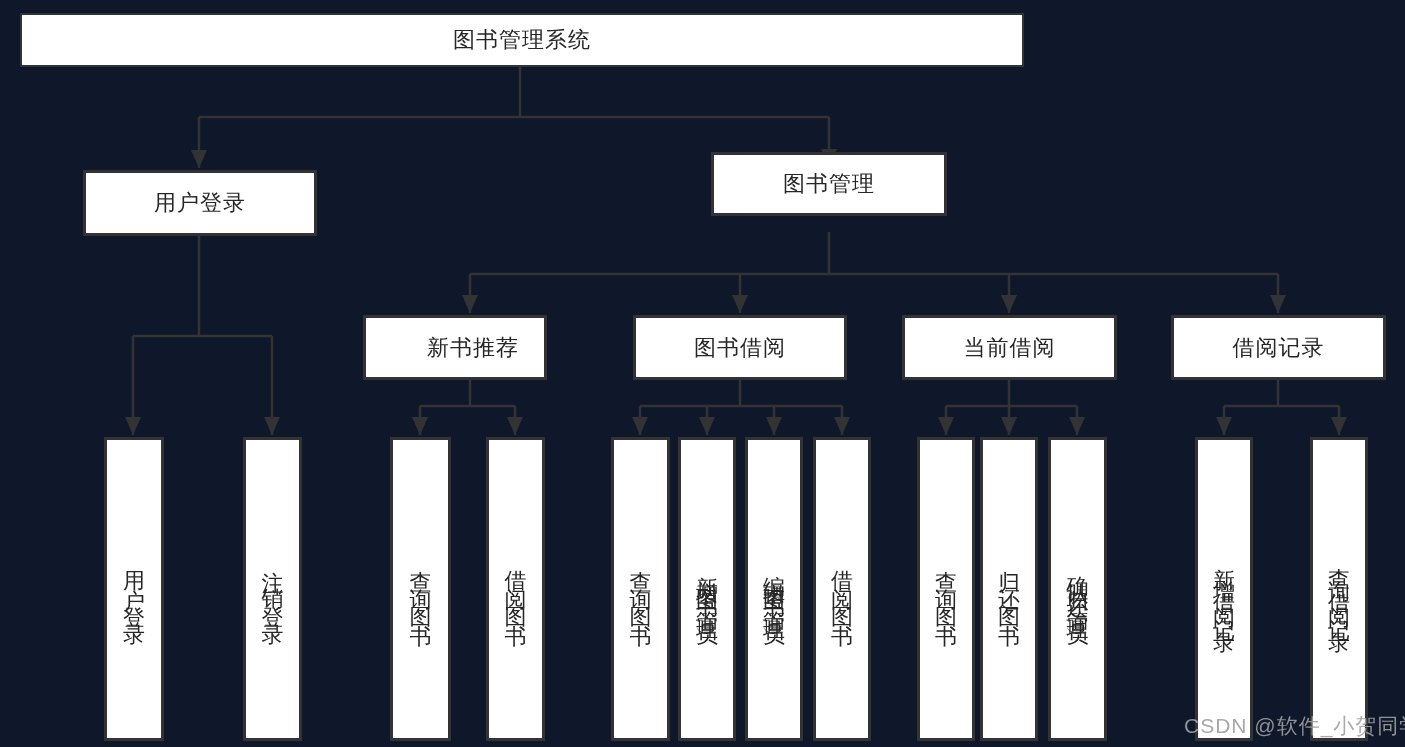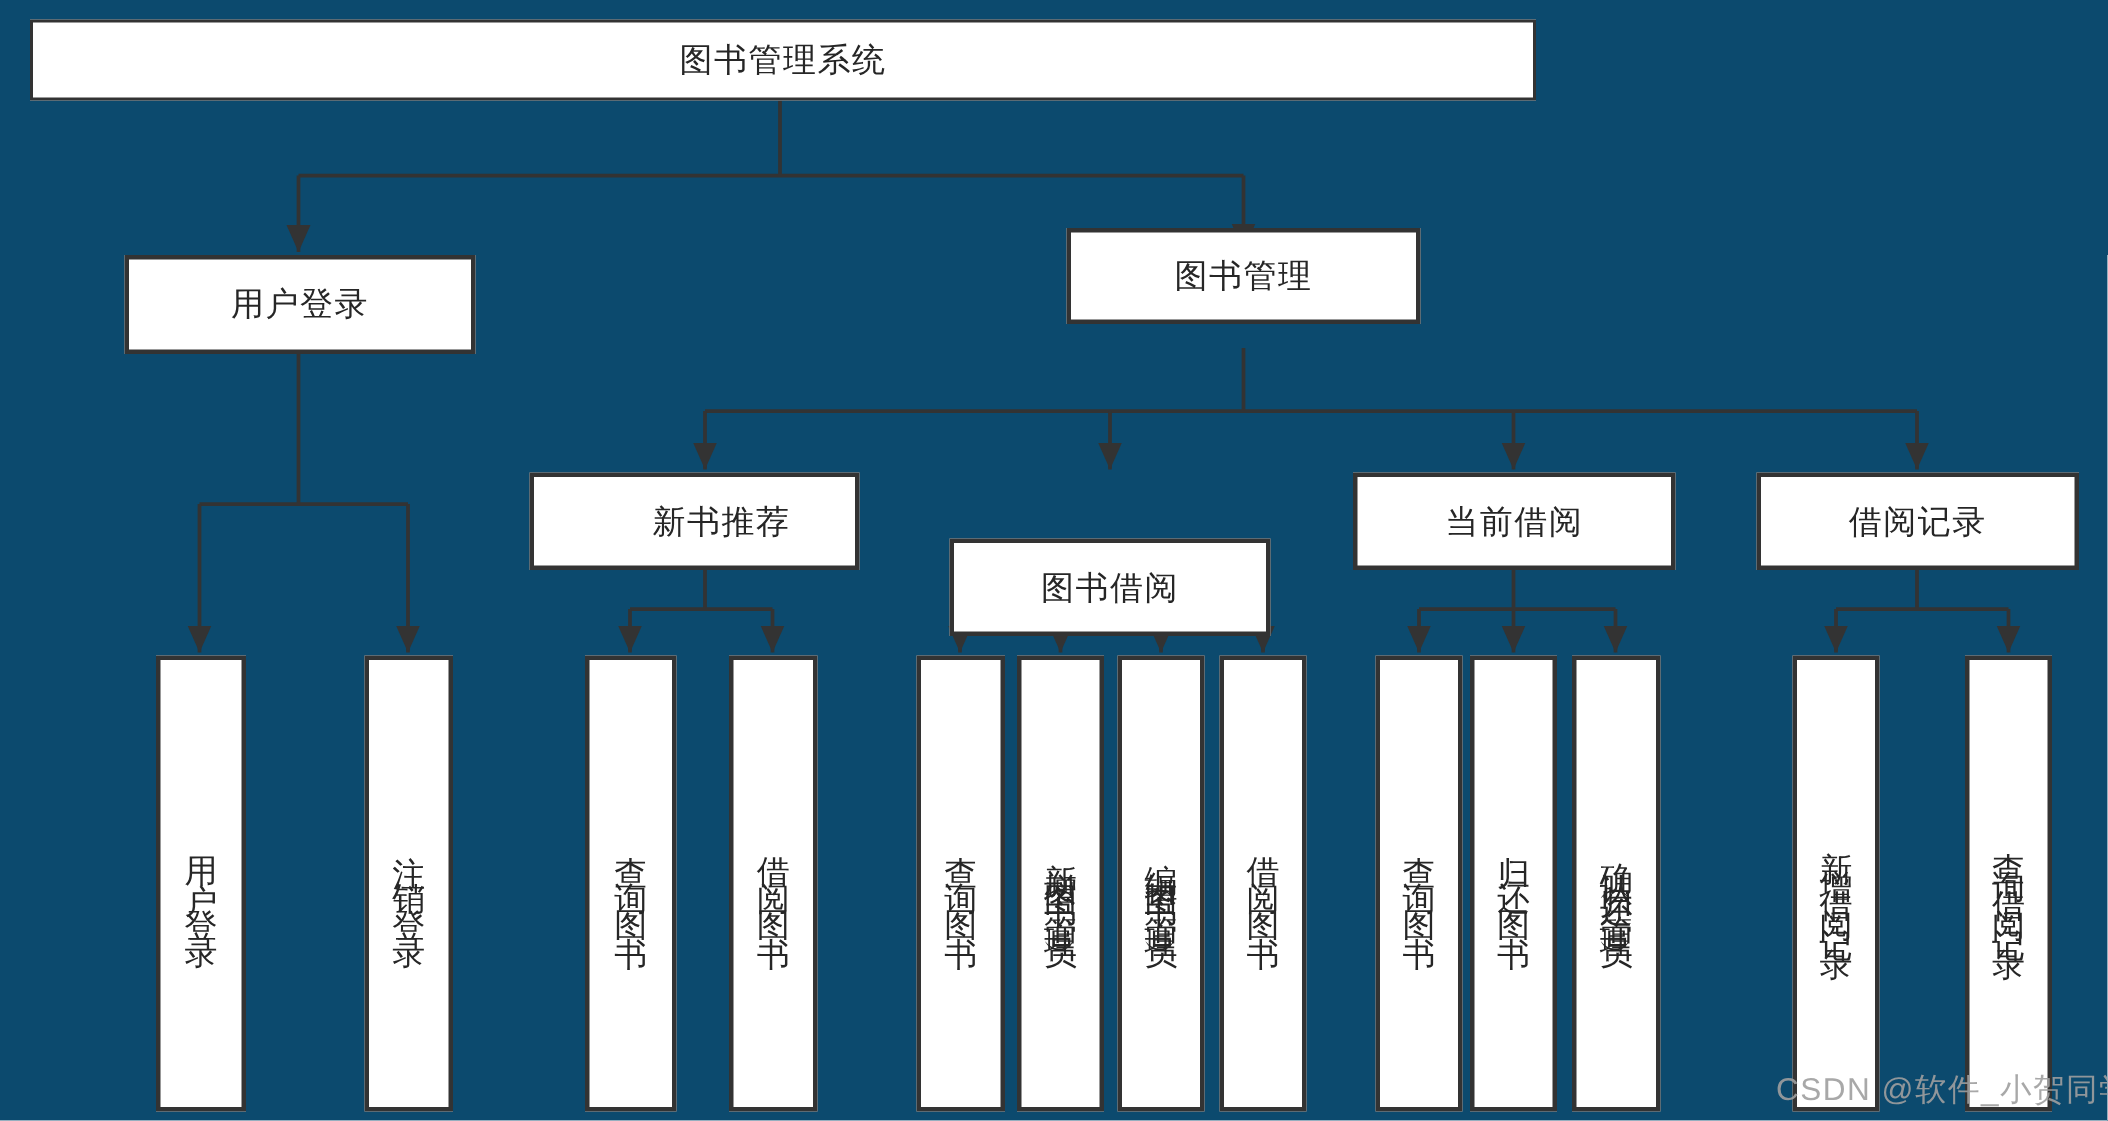--- a/index.html
+++ b/index.html
@@ -1,19 +1,19 @@
 <!DOCTYPE html>
 <html><head>
 <meta charset="utf-8">
 <style>
   html,body{margin:0;padding:0;background:#ffffff;}
   #canvas{
     position:relative;
     width:1405px;height:747px;
-    background:#0c4a6e;
+    background:#0f172a;
     font-family:"Liberation Sans","DejaVu Sans",sans-serif;
     overflow:hidden;
   }
   #wires{position:absolute;left:0;top:0;width:1405px;height:747px;}
   .box{
     position:absolute;
     box-sizing:border-box;
     background:#ffffff;
     border:3px solid #333333;
     color:#262626;
@@ -84,22 +84,22 @@
       <line x1="1224" y1="406" x2="1224" y2="435" marker-end="url(#arr)"></line>
       <line x1="1339" y1="406" x2="1339" y2="435" marker-end="url(#arr)"></line>
     </g>
   </svg>
 
   <div class="box h" style="left:20px;top:13px;width:1004px;height:54px;border-width:2px;">图书管理系统</div>
 
   <div class="box h" style="left:83px;top:170px;width:234px;height:66px;">用户登录</div>
   <div class="box h" style="left:711px;top:152px;width:236px;height:64px;">图书管理</div>
 
-  <div class="box h" style="left:353px;top:315px;width:220px;height:65px;padding-left:36px;">新书推荐</div>
-  <div class="box h" style="left:633px;top:315px;width:214px;height:65px;margin-top:44px;">图书借阅</div>
+  <div class="box h" style="left:363px;top:315px;width:184px;height:65px;padding-left:36px;">新书推荐</div>
+  <div class="box h" style="left:633px;top:315px;width:214px;height:65px;">图书借阅</div>
   <div class="box h" style="left:902px;top:315px;width:215px;height:65px;">当前借阅</div>
   <div class="box h" style="left:1171px;top:315px;width:215px;height:65px;">借阅记录</div>
 
   <div class="box v sp-wide" style="left:104px;top:437px;width:60px;height:304px;">用户登录</div>
   <div class="box v sp-wide" style="left:243px;top:437px;width:59px;height:304px;">注销登录</div>
 
   <div class="box v sp-wide" style="left:390px;top:437px;width:61px;height:304px;">查询图书</div>
   <div class="box v sp-wide" style="left:486px;top:437px;width:59px;height:304px;">借阅图书</div>
 
   <div class="box v sp-wide" style="left:611px;top:437px;width:59px;height:304px;">查询图书</div>

